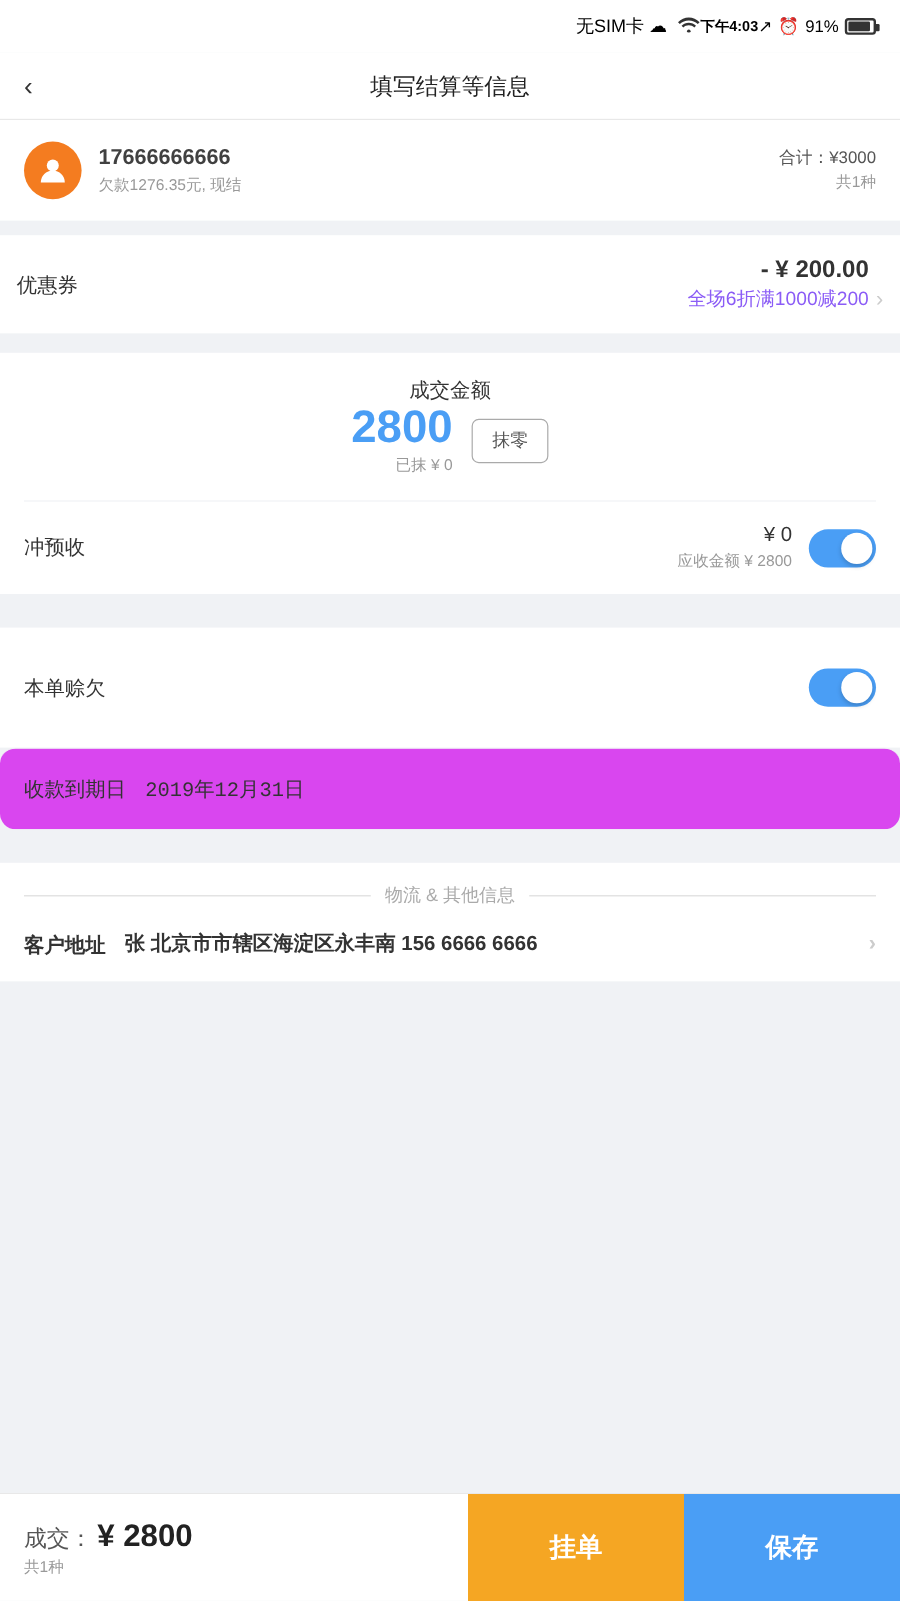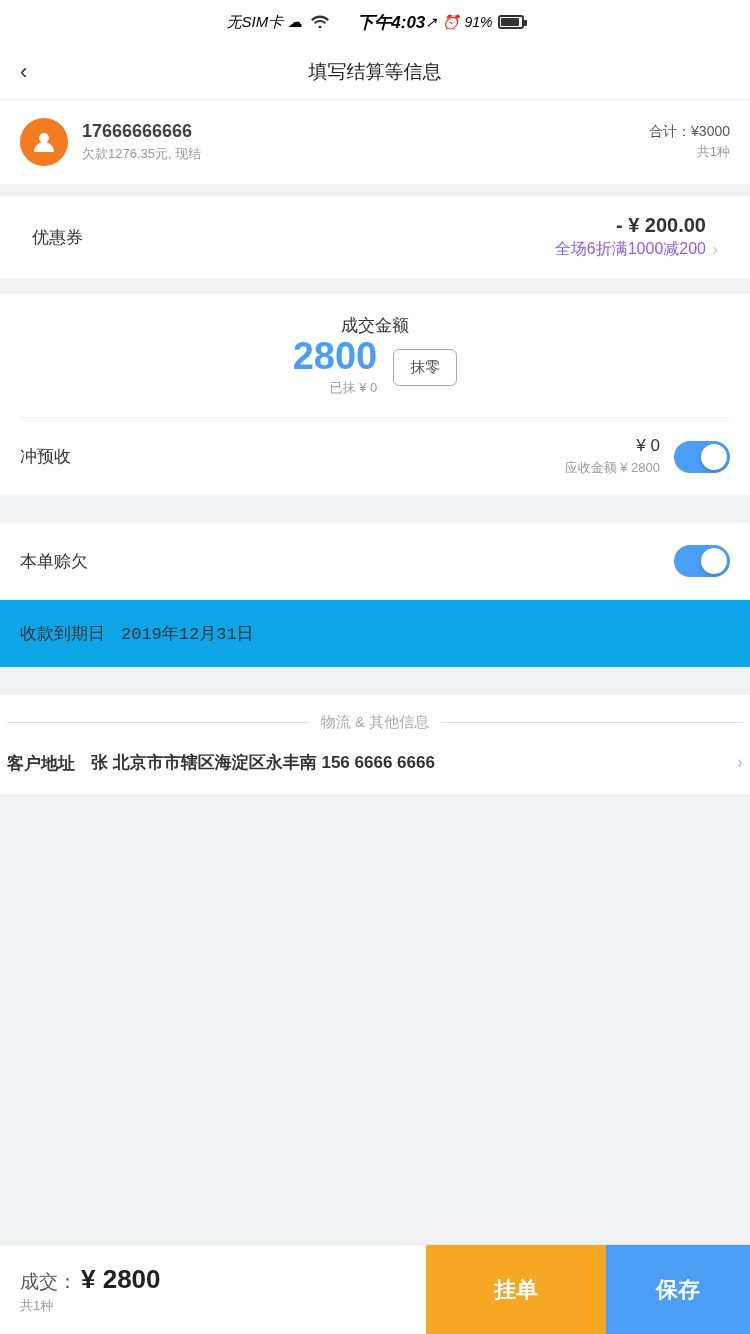--- a/index.html
+++ b/index.html
@@ -12,28 +12,27 @@
       position: relative;
       overflow-x: hidden;
     }
 
     
     .status-bar {
       background: #fff;
       height: 44px;
       display: flex;
       align-items: center;
-      justify-content: center;
+      justify-content: flex-end;
       padding: 0 20px;
       font-size: 15px;
       font-weight: 500;
-      font-style: italic;
     }
     .status-left { display: flex; align-items: center; gap: 8px; }
-    .status-center { font-size: 17px; font-weight: 600; margin-left: 27px; }
+    .status-center { font-size: 12px; font-weight: 600; }
     .status-right { display: flex; align-items: center; gap: 5px; font-size: 14px; }
 
     
     .nav-bar {
       background: #fff;
       height: 56px;
       display: flex;
       align-items: center;
       justify-content: center;
       position: relative;
@@ -80,21 +79,21 @@
     .customer-debt { font-size: 13px; color: #999; margin-top: 3px; }
     .customer-right { text-align: right; }
     .total-label { font-size: 14px; color: #555; }
     .total-count { font-size: 13px; color: #999; margin-top: 2px; }
 
     .divider-block { height: 12px; background: #f0f2f5; }
 
     
     .coupon-row {
       background: #fff;
-      padding: 18px 32px;
+      padding: 18px 14px;
       display: flex;
       align-items: center;
       justify-content: space-between;
     }
     .coupon-label { font-size: 17px; color: #333; }
     .coupon-right { display: flex; align-items: flex-end; gap: 6px; }
     .coupon-discount { font-size: 20px; font-weight: 600; color: #333; }
     .coupon-desc { font-size: 16px; color: #8b5cf6; text-align: right; margin-top: 2px; }
     .coupon-right-text { text-align: right; }
     .chevron-icon { color: #ccc; font-size: 18px; }
@@ -155,44 +154,45 @@
       top: 3px; right: 3px;
       width: 26px; height: 26px;
       border-radius: 50%;
       background: #fff;
       box-shadow: 0 2px 4px rgba(0,0,0,0.2);
     }
 
     
     .debit-row {
       background: #fff;
+      padding: 34px 20px;
+      display: flex;
+      align-items: center;
+      justify-content: space-between;
+      margin-top: 12px;
+    }
+    .debit-label { font-size: 17px; color: #333; }
+
+    
+    .due-row {
+      background: #d946ef;
       padding: 22px 20px;
       display: flex;
       align-items: center;
-      justify-content: space-between;
-      margin-top: 12px;
-    }
-    .debit-label { font-size: 17px; color: #333; }
-
-    
-    .due-row {
-      background: #0ea5e9;
-      padding: 22px 20px;
-      display: flex;
-      align-items: center;
       border-top: 1px solid #f0f2f5;
+      border-radius: 13px;
     }
     .due-label { font-size: 17px; color: #333; margin-right: 16px; }
     .due-date { font-size: 17px; color: #333; font-family: Liberation Mono, monospace; }
 
     
     .logistics-section {
       margin-top: 12px;
       background: #fff;
-      padding: 18px 7px;
+      padding: 18px 20px;
     }
     .logistics-divider {
       display: flex;
       align-items: center;
       gap: 12px;
       margin-bottom: 18px;
     }
     .logistics-divider-line {
       flex: 1;
       height: 1px;
@@ -231,21 +231,21 @@
     .bottom-deal-amount { font-size: 26px; font-weight: 700; color: #222; }
     .bottom-count { font-size: 13px; color: #999; margin-top: 2px; }
     .btn-hang {
       width: 180px; height: 90px;
       background: #f5a623;
       display: flex; align-items: center; justify-content: center;
       font-size: 22px; color: #fff; font-weight: 600;
       cursor: pointer;
     }
     .btn-save {
-      width: 144px; height: 90px;
+      width: 180px; height: 90px;
       background: #4a9ef5;
       display: flex; align-items: center; justify-content: center;
       font-size: 22px; color: #fff; font-weight: 600;
       cursor: pointer;
     }
   </style>
 </head>
 <body>
 
 <div class="status-bar">

